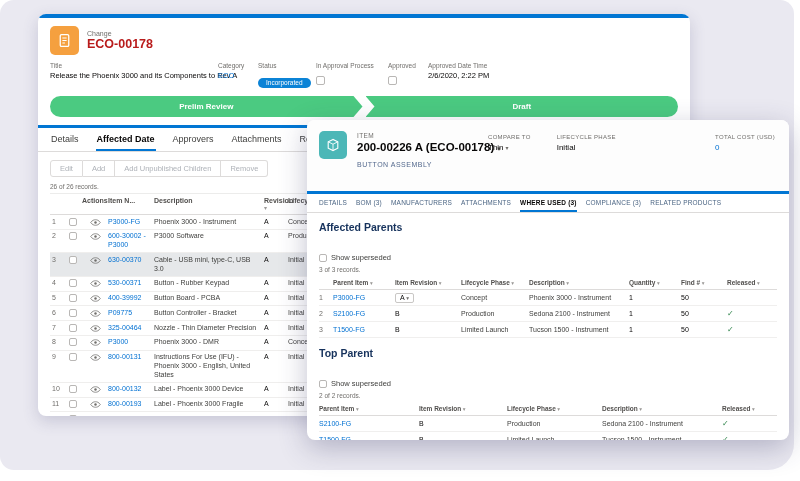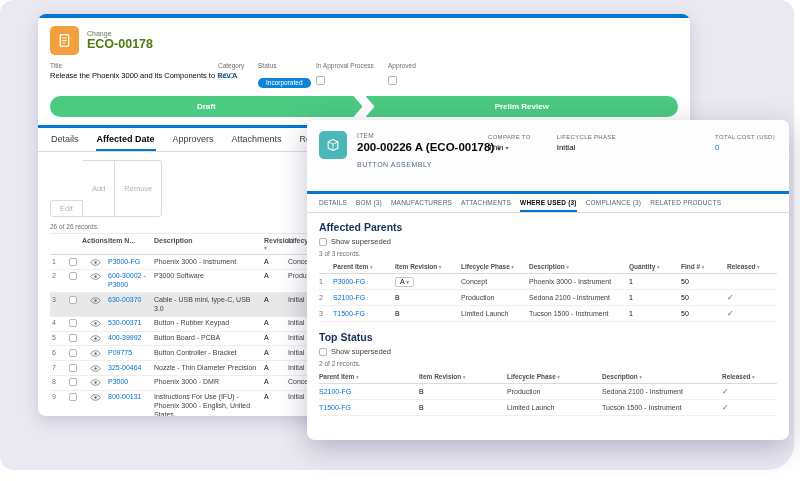--- a/index.html
+++ b/index.html
@@ -26,21 +26,21 @@
   .top-strip { height: 4px; background: #0176d3; }
   .ch-header { padding: 8px 12px 0 12px; }
   .ch-id-row { display: flex; align-items: center; gap: 8px; }
   .obj-icon {
     width: 29px; height: 29px; border-radius: 5px;
     display: flex; align-items: center; justify-content: center; flex: none;
   }
   .obj-icon.orange { background: #f5a03f; }
   .obj-icon.teal { background: #4cb7b7; }
   .ch-type { font-size: 7px; color: #706e6b; }
-  .ch-name { font-size: 12.5px; font-weight: bold; color: #4d7c0f; }
+  .ch-name { font-size: 12.5px; font-weight: bold; color: #b91c1c; }
 
   .ch-fields { display: flex; margin-top: 7px; padding-right: 8px; }
   .f { padding-right: 10px; }
   .f .lbl { font-size: 6.5px; color: #706e6b; margin-bottom: 2px; white-space: nowrap; }
   .f .val { font-size: 7.5px; color: #080707; white-space: nowrap; }
   .f-title { width: 168px; }
   .f-cat { width: 40px; }
   .f-status { width: 58px; }
   .f-inapp { width: 72px; }
   .f-app { width: 40px; }
@@ -73,21 +73,21 @@
 
   .ch-tabs { display: flex; gap: 16px; padding: 0 12px; border-bottom: 1px solid #dddbda; }
   .tab { font-size: 9px; color: #3e3e3c; padding: 6px 1px 5px 1px; border-bottom: 2.5px solid transparent; }
   .tab.active { font-weight: bold; color: #080707; border-bottom-color: #0176d3; }
 
   .toolbar { display: flex; margin: 8px 12px 0 12px; }
   .btn {
     font-family: inherit; font-size: 7.5px; color: #aeb2b8; background: #fff;
     border: 1px solid #dddbda; border-left-width: 0; padding: 3px 9px; white-space: nowrap;
   }
-  .toolbar button.btn:first-of-type { border-left-width: 1px; border-radius: 3px 0 0 3px; margin-top: 40px; }
+  .toolbar button.btn:first-of-type { border-left-width: 1px; border-radius: 3px 0 0 3px; }
   .toolbar button.btn:last-of-type { border-radius: 0 3px 3px 0; }
 
   .rec-count { font-size: 6.5px; color: #706e6b; margin: 6px 12px 3px 12px; }
 
   .mt { margin-left: 12px; }
   .mt-head {
     display: flex; font-size: 7px; font-weight: bold; color: #514f4d;
     border-top: 1px solid #ececeb; border-bottom: 1px solid #dddbda; padding: 3px 0;
   }
   .mt-head div:nth-of-type(1) { width: 32px; }
@@ -130,21 +130,21 @@
   .ovf .lbl { font-size: 6px; color: #706e6b; letter-spacing: .3px; margin-bottom: 3px; white-space: nowrap; }
   .ovf .val { font-size: 8px; white-space: nowrap; }
   .dd-caret { font-size: 6px; color: #706e6b; margin-left: 2px; }
 
   .ov-tabs { display: flex; gap: 9px; align-items: center; height: 19px; padding: 0 12px; border-bottom: 1px solid #dddbda; }
   .ov-tab { font-size: 6.5px; color: #4a6483; letter-spacing: .2px; white-space: nowrap; padding: 5px 0 4px 0; border-bottom: 2px solid transparent; }
   .ov-tab.active { color: #080707; font-weight: bold; border-bottom-color: #0176d3; }
 
   .ov-body { padding: 8px 12px 0 12px; }
   .sec-title { font-size: 10.5px; font-weight: bold; color: #16325c; }
-  .sup-row { display: flex; align-items: center; gap: 4px; margin: 4px 0 4px 0; }
+  .sup-row { display: flex; align-items: center; gap: 4px; margin: 20px 0 4px 0; }
   .sup-row .cb { width: 8px; height: 8px; }
   .sup-lbl { font-size: 7.5px; color: #3e3e3c; }
   .ov-count { font-size: 6.5px; color: #706e6b; margin-bottom: 3px; }
 
   .pt-head { display: flex; font-size: 6.5px; font-weight: bold; color: #514f4d; padding: 3px 0; border-bottom: 1px solid #dddbda; }
   .pt-head .h::after { content: " \25BE"; color: #9a9896; font-size: 5.5px; }
   .pt-row { display: flex; align-items: center; font-size: 7px; padding: 3px 0; border-bottom: 1px solid #f0efee; min-height: 13px; }
 
   .ip .pt-head div:nth-of-type(1) { width: 76px; padding-left: 14px; }
   .ip .pt-head div:nth-of-type(2) { width: 66px; }
@@ -214,29 +214,33 @@
         <span class="pill">Incorporated</span>
       </div>
       <div class="f f-inapp">
         <div class="lbl">In Approval Process</div>
         <span class="cb"></span>
       </div>
       <div class="f f-app">
         <div class="lbl">Approved</div>
         <span class="cb"></span>
       </div>
+      <div class="f f-date">
+        <div class="lbl">Approved Date Time</div>
+        <div class="val">2/6/2020, 2:22 PM</div>
+      </div>
     </div>
   </div>
 
   <div class="path">
 
+      <div class="stage">Prelim Review</div>
+
       <div class="stage">Draft</div>
 
-      <div class="stage">Prelim Review</div>
-
     </div>
 
   <div class="brand-line"></div>
 
   <div class="ch-tabs">
 
       <div class="tab">Details</div>
 
       <div class="tab active">Affected Date</div>
 
@@ -246,20 +250,21 @@
 
       <div class="tab">Related</div>
     </div>
 
   <div class="toolbar">
 
       <button class="btn">Edit</button>
 
       <button class="btn">Add</button>
 
+      <button class="btn">Add Unpublished Children</button>
 
       <button class="btn">Remove</button>
     </div>
 
   <div class="rec-count">26 of 26 records.</div>
 
   <div class="mt">
     <div class="mt-head">
 
         <div class="mt-h"></div>
@@ -587,21 +592,21 @@
             <div class="pq">1</div>
             <div class="pf">50</div>
             <div class="prel"><span class="check">✓</span></div>
           </div>
         </div>
     </div>
 
     <div class="sec-gap"></div>
 
     <div class="tp">
-      <div class="sec-title">Top Status</div>
+      <div class="sec-title">Top Parent</div>
       <div class="sup-row">
         <span class="cb"></span>
         <span class="sup-lbl">Show superseded</span>
       </div>
       <div class="ov-count">2 of 2 records.</div>
       <div class="pt-head">
 
           <div class="h">Parent Item</div>
 
           <div class="h">Item Revision</div>

